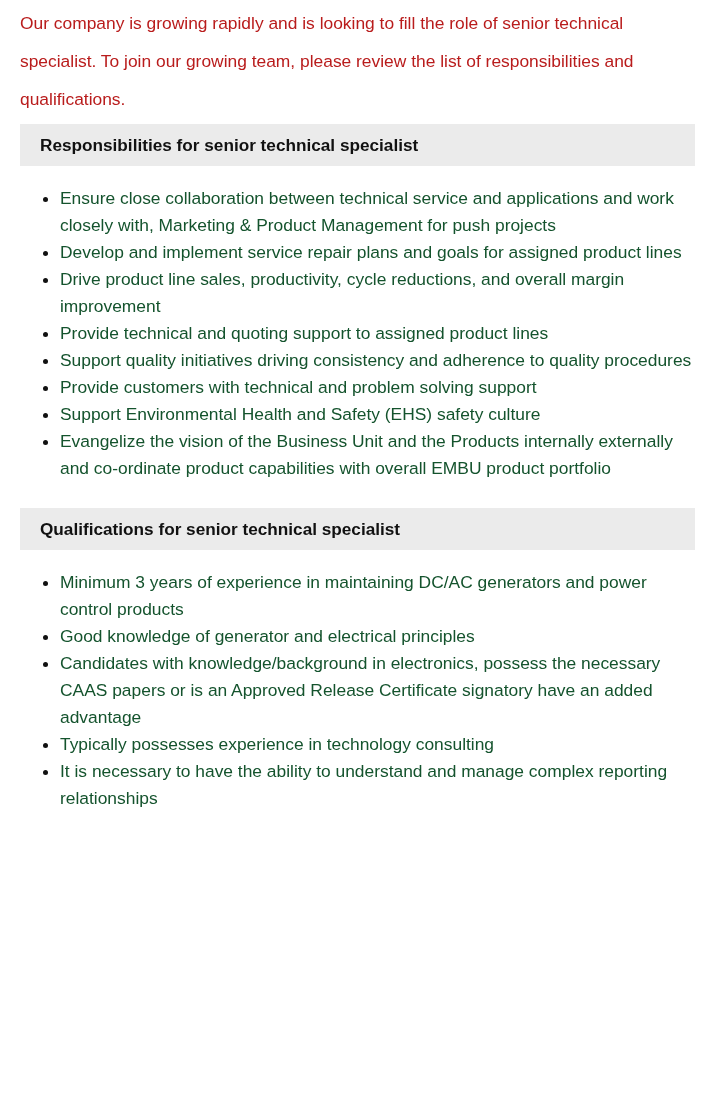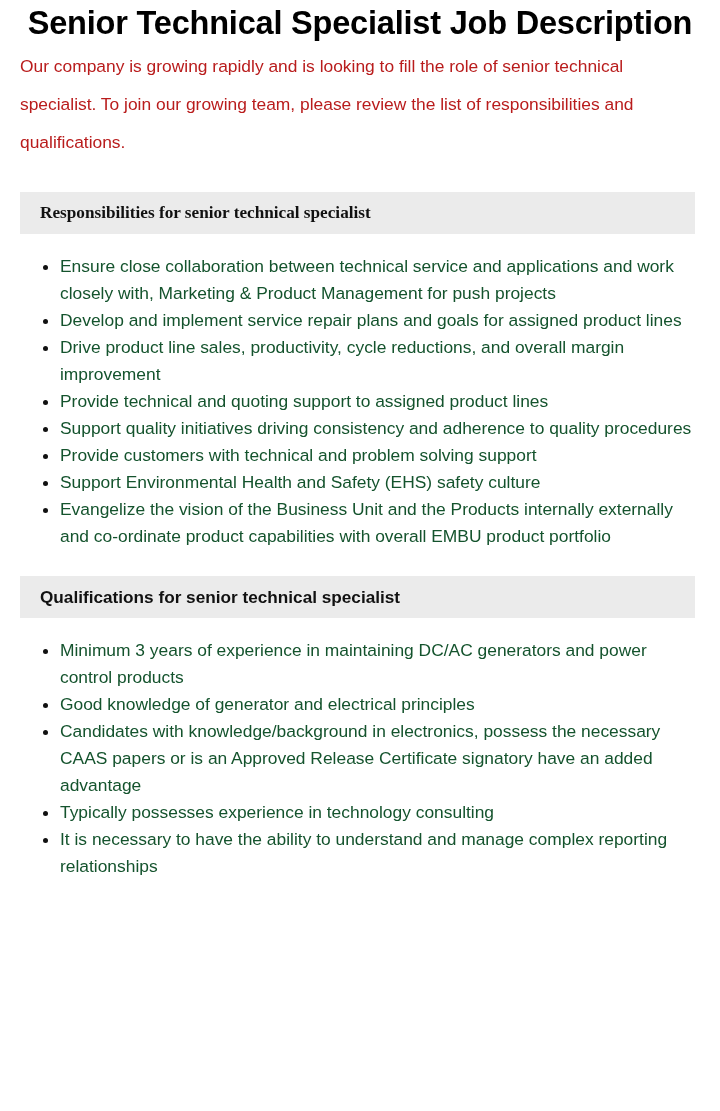--- a/index.html
+++ b/index.html
@@ -39,22 +39,21 @@
       background: #ebebeb;
       height: 42px;
       display: flex;
       align-items: center;
       padding-left: 20px;
       font-size: 17.2px;
       font-weight: bold;
       color: #111111;
     }
     .section-header.first {
-      margin-top: 31px;
-      font-family: Liberation Serif, serif;
+      margin-top: 6px;
     }
     .section-header.second {
       margin-top: 26px;
     }
     ul.list {
       margin: 19px 0 0 0;
       padding: 0 20px 0 60px;
       list-style: none;
     }
     ul.list li {
@@ -71,21 +70,20 @@
       width: 5px;
       height: 5px;
       border-radius: 50%;
       background: #111111;
     }
   </style>
 </head>
 <body>
 
 <div class="page">
-  <h1 class="title">Senior Technical Specialist Job Description</h1>
 
   <p class="intro">Our company is growing rapidly and is looking to fill the role of senior technical specialist. To join our growing team, please review the list of responsibilities and qualifications.</p>
 
   <div class="section-header first">
     <span>Responsibilities for senior technical specialist</span>
   </div>
 
   <ul class="list">
     <li>Ensure close collaboration between technical service and applications and work closely with, Marketing &amp; Product Management for push projects</li>
     <li>Develop and implement service repair plans and goals for assigned product lines</li>

